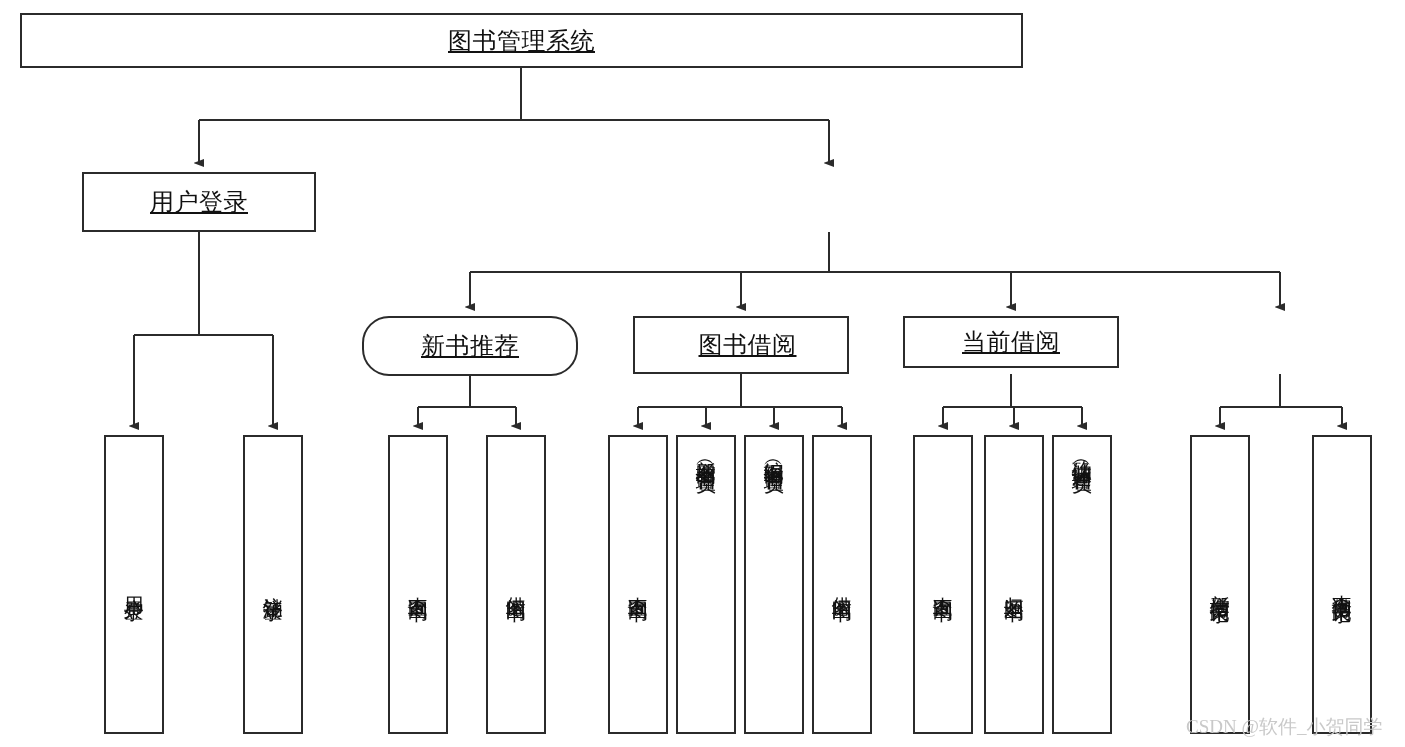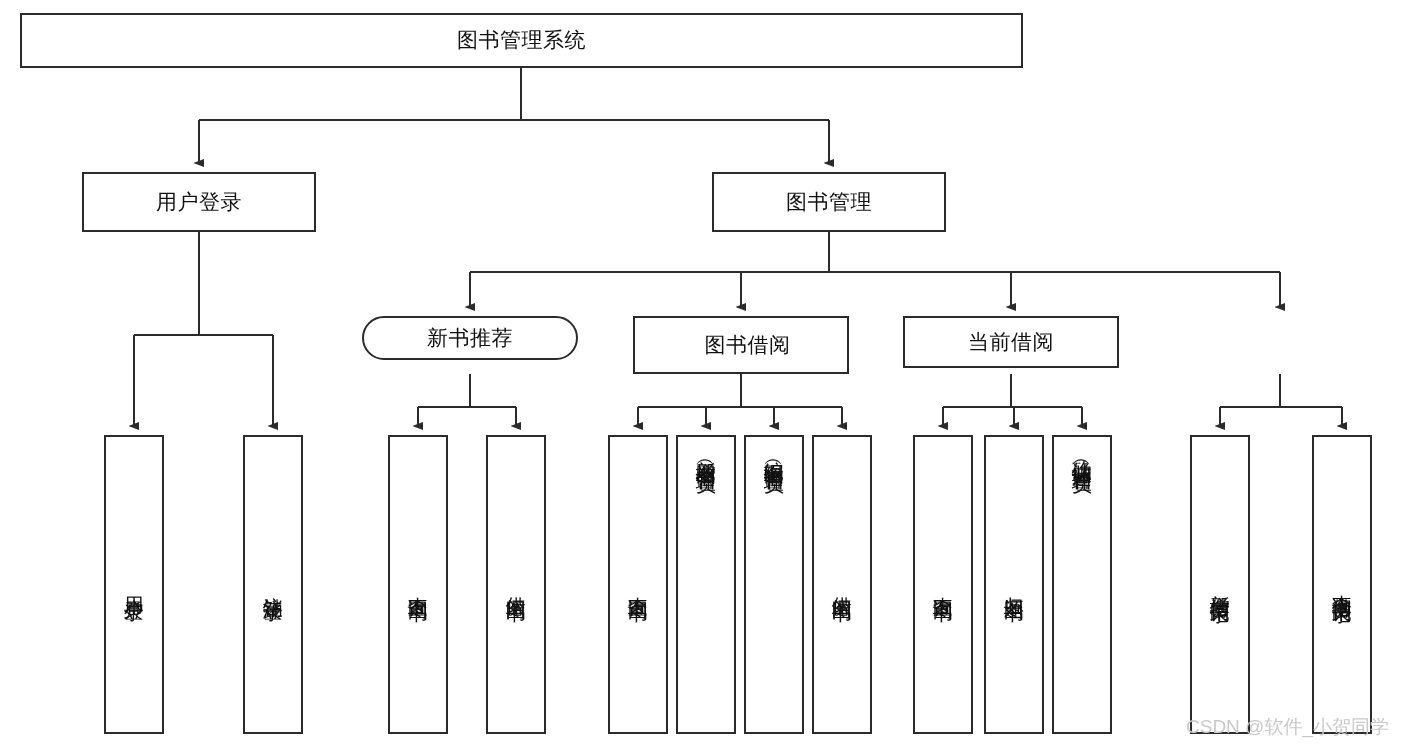--- a/index.html
+++ b/index.html
@@ -35,22 +35,23 @@
     z-index: 2;
   }
   .node .label {
     display: block;
     line-height: 1.06;
     letter-spacing: 0.5px;
     white-space: pre-wrap;
   }
   
   .node.horiz .label {
-    font-size: 21px;
+    font-size: 24px;
     text-align: center;
+    text-decoration: underline;
   }
   
   .node.vert {
     align-items: center;
     justify-content: center;
     padding: 6px 0;
   }
   .node.vert .label {
     writing-mode: vertical-rl;
     text-orientation: upright;
@@ -63,21 +64,21 @@
   .node.vert.top {
     align-items: flex-start;
     padding-top: 8px;
   }
   .watermark {
     position: absolute;
     font-size: 19px;
     color: #c9c9c9;
     white-space: nowrap;
     z-index: 3;
-    font-family: Liberation Sans, sans-serif;
+    font-family: Liberation Serif, serif;
   }
 </style>
 </head>
 <body>
 
 <div id="canvas">
 
   <svg id="connectors" viewBox="0 0 1405 747" xmlns="http://www.w3.org/2000/svg">
     <defs>
       <marker id="arrow" markerWidth="10" markerHeight="10" refX="5" refY="5" orient="auto" markerUnits="userSpaceOnUse">
@@ -129,25 +130,22 @@
     </g>
   </svg>
 
   <div class="node horiz" style="left: 20px; top: 13px; width: 1003px; height: 55px;">
     <span class="label">图书管理系统</span>
   </div>
 
   <div class="node horiz" style="left: 82px; top: 172px; width: 234px; height: 60px;">
     <span class="label">用户登录</span>
   </div>
-  <div class="node horiz" style="left: 712px; top: 172px; width: 234px; height: 60px;">
-    <span class="label">图书管理</span>
-  </div>
 
-  <div class="node horiz" style="left: 362px; top: 316px; width: 216px; height: 44px; border-radius: 27px;">
+  <div class="node horiz" style="left: 362px; top: 316px; width: 216px; height: 60px; border-radius: 27px;">
     <span class="label">新书推荐</span>
   </div>
   <div class="node horiz" style="left: 633px; top: 316px; width: 216px; height: 58px; padding-left: 13px;">
     <span class="label">图书借阅</span>
   </div>
   <div class="node horiz" style="left: 903px; top: 316px; width: 216px; height: 52px;">
     <span class="label">当前借阅</span>
   </div>
 
   <div class="node vert" style="left: 104px; top: 435px; width: 60px; height: 299px;">

